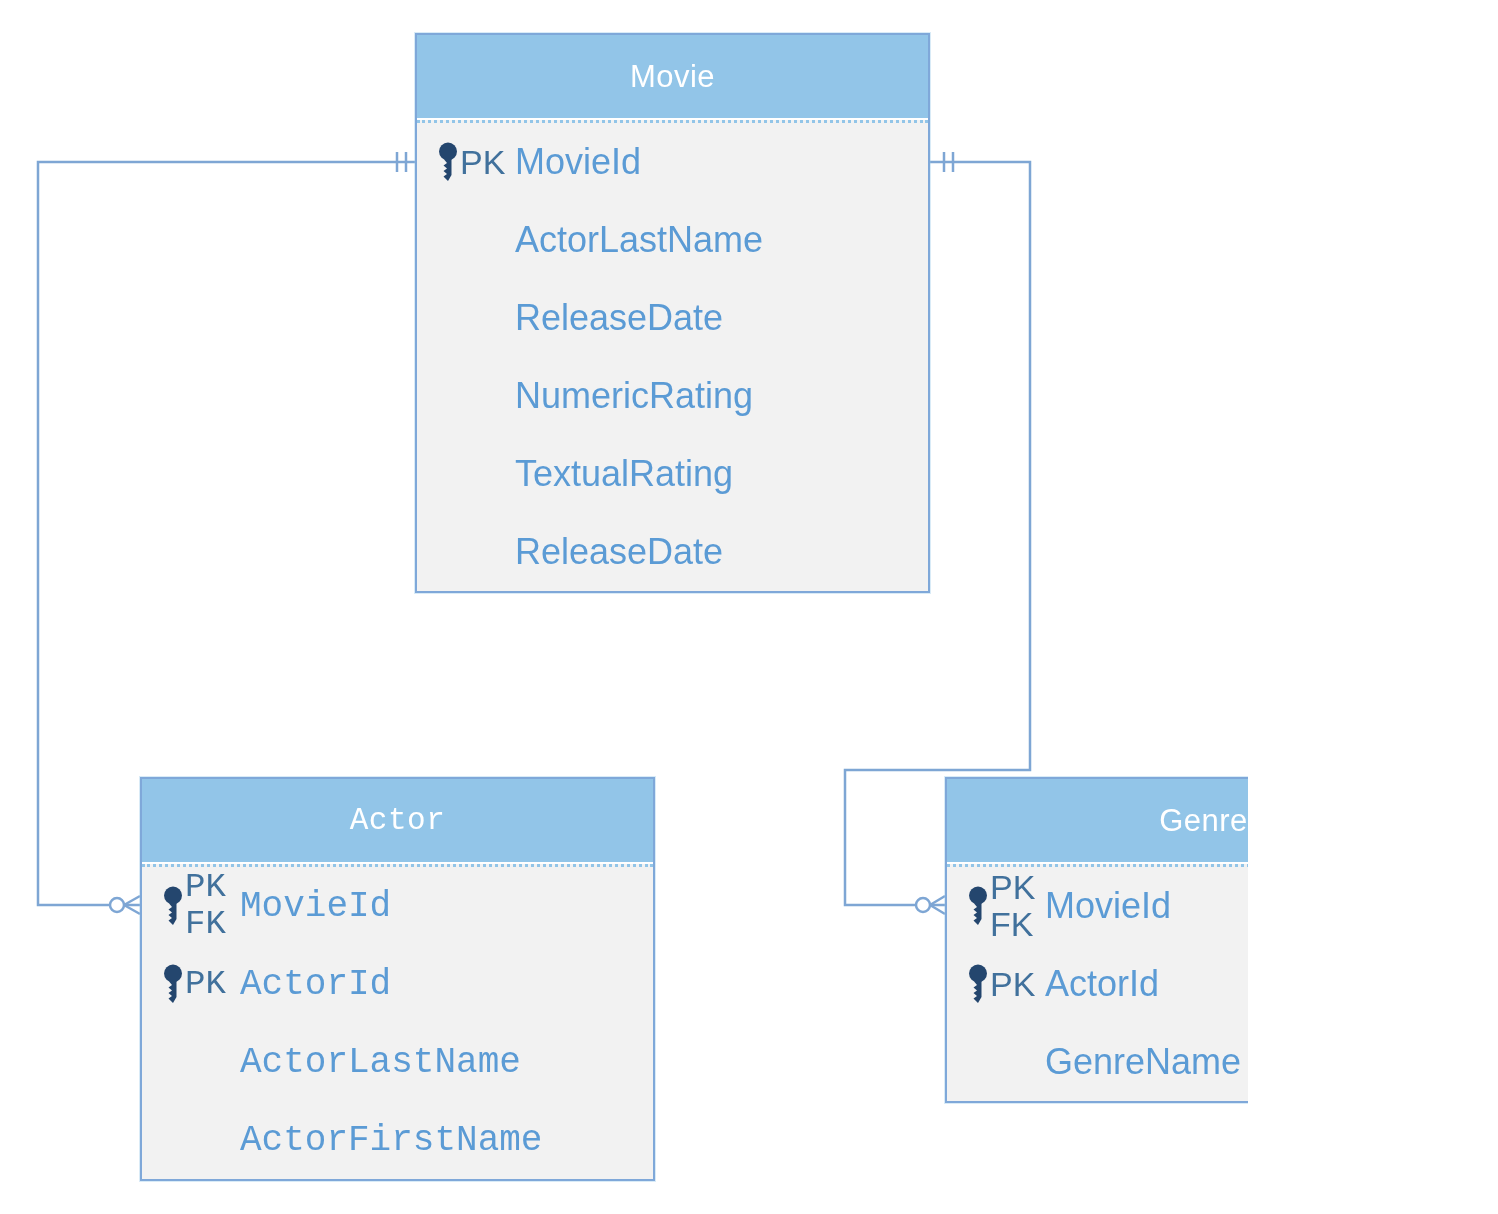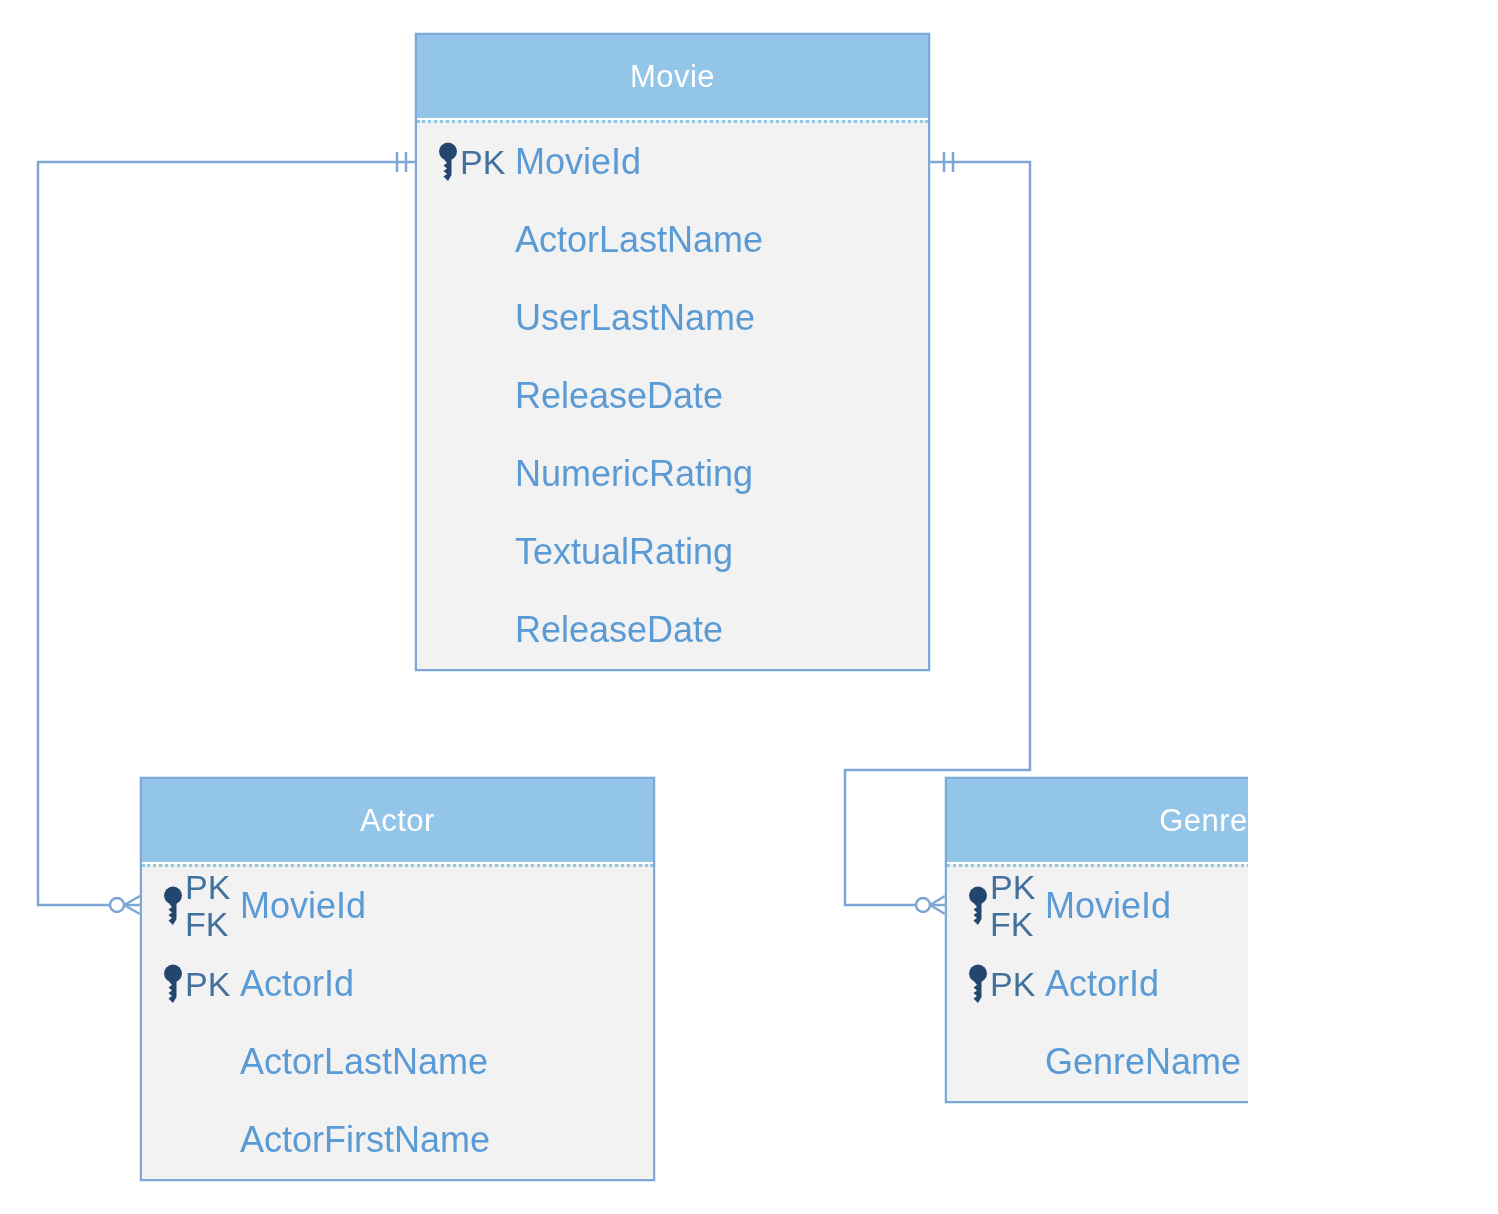--- a/index.html
+++ b/index.html
@@ -129,42 +129,38 @@
             </span>
         </span>
         <span class="field-name">MovieId</span>
       </div>
       <div class="field-row">
         <span class="key-cell"></span>
         <span class="field-name">ActorLastName</span>
       </div>
       <div class="field-row">
         <span class="key-cell"></span>
-        <span class="field-name">UserLastName</span>
-      </div>
-      <div class="field-row">
-        <span class="key-cell"></span>
         <span class="field-name">ReleaseDate</span>
       </div>
       <div class="field-row">
         <span class="key-cell"></span>
         <span class="field-name">NumericRating</span>
       </div>
       <div class="field-row">
         <span class="key-cell"></span>
         <span class="field-name">TextualRating</span>
       </div>
       <div class="field-row">
         <span class="key-cell"></span>
         <span class="field-name">ReleaseDate</span>
       </div>
     </div>
   </div>
 
-  <div class="entity" style="left:140px; top:777px; width:515px;">
+  <div class="entity" style="left:140px; top:777px; width:515px;font-family:Liberation Mono, monospace;">
     <div class="entity-header">Actor</div>
     <div class="entity-body">
       <div class="field-row">
         <span class="key-cell">
           <svg class="key-icon" viewBox="0 0 22 40" width="22" height="40">
             <circle cx="11" cy="9.5" r="9"></circle>
             <path d="M7.5 16 L14.5 16 L14.5 33 L11 39 L6.5 34.5 L10 32 L6.5 29 L10 26.5 L6.5 23.5 L10 21 L7.5 18 Z"></path>
           </svg>
           <span class="key-labels">
             <span>PK</span>

